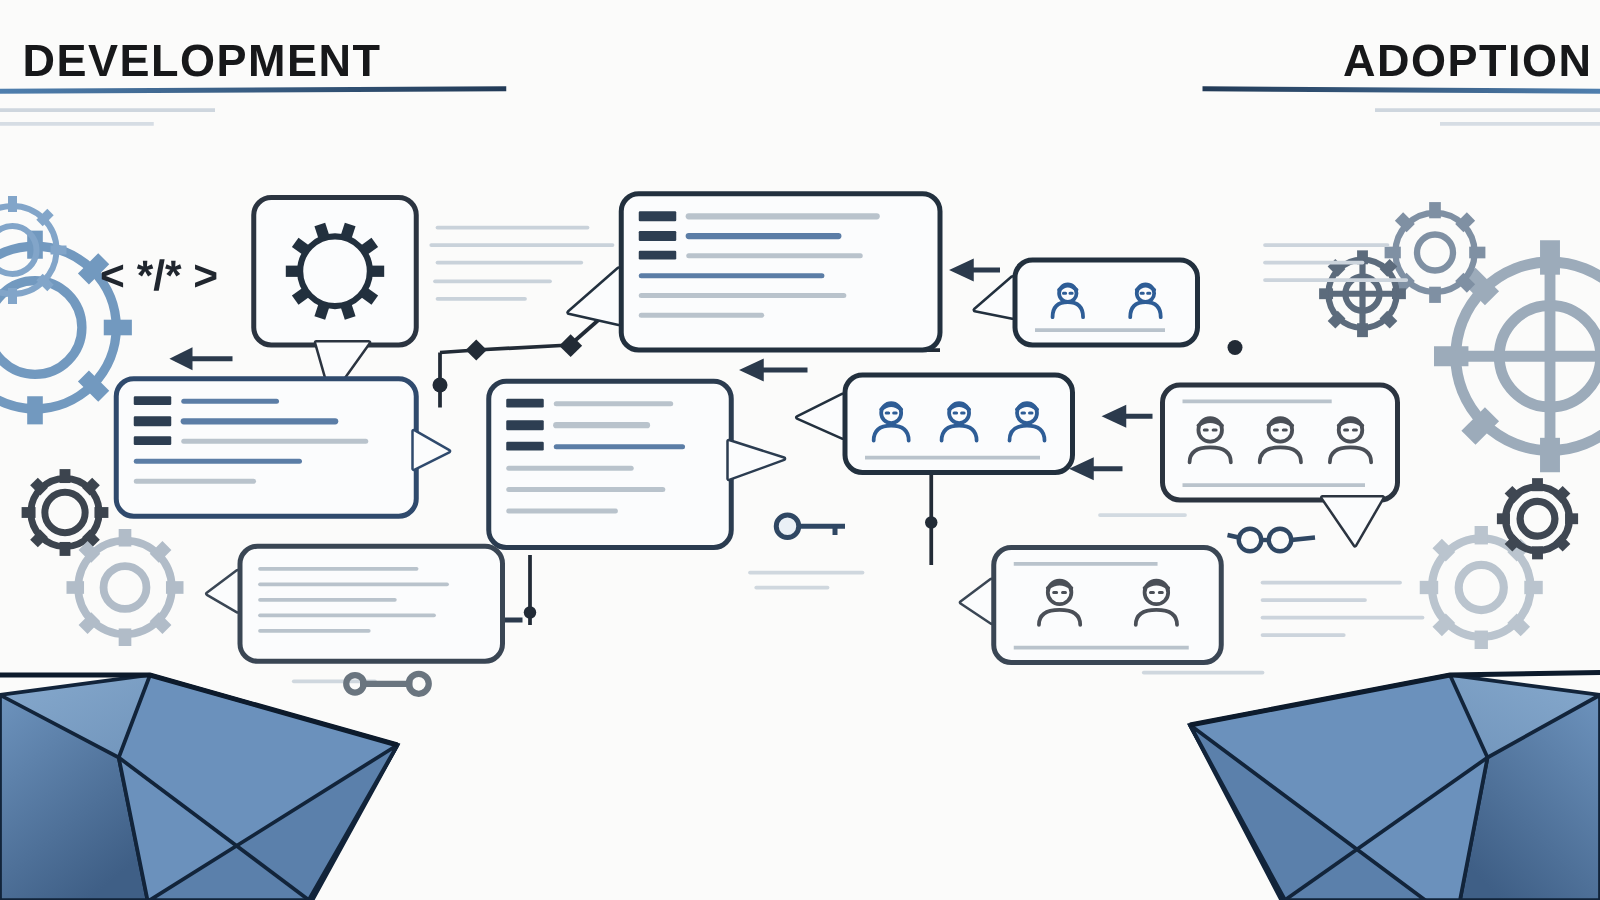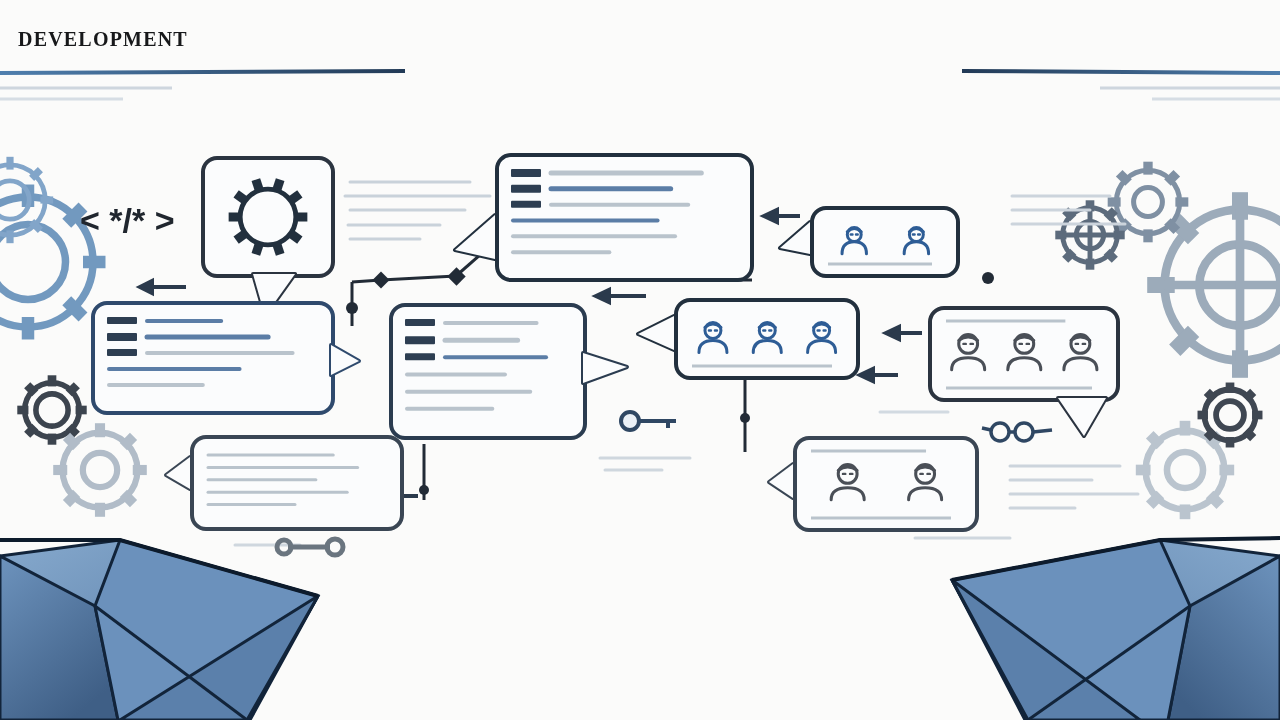--- a/index.html
+++ b/index.html
@@ -6,23 +6,23 @@
   body{
     width:1280px;height:720px;
     background:#fbfbfa;
     font-family:"Liberation Sans", sans-serif;
     overflow:hidden;
     position:relative;
   }
   #stage{position:absolute;inset:0;width:1280px;height:720px;}
   .hdr{
     position:absolute;
-    font-family:Liberation Serif, serif;
+    font-family:Liberation Sans, sans-serif;
     font-weight:700;
-    font-size:20px;
+    font-size:36px;
     letter-spacing:1.2px;
     color:#17181a;
     white-space:nowrap;
     text-align:right;
   }
   #hdr-left{left:18px;top:28px;}
   #hdr-right{right:6px;top:28px;}
   .svgfull{position:absolute;left:0;top:0;width:1280px;height:720px;}
 </style>
 </head>
@@ -468,14 +468,15 @@
             <path d="M915.6747408619749 470.36512820512814 q9.435897435897436 -7 18.871794871794872 0" fill="none" stroke="#4a4f57" stroke-width="3" stroke-linecap="round"></path>
             <path d="M920.3926895799236 473.9035897435897 h2.358974358974359 M927.4696126568467 473.9035897435897 h2.358974358974359" fill="none" stroke="#4a4f57" stroke-width="2.4" stroke-linecap="round"></path>
           </g>
           <line x1="811" y1="518" x2="951" y2="518" stroke="#b9c3cc" stroke-width="3"></line>
           <line x1="811" y1="451" x2="926.04" y2="451" stroke="#b9c3cc" stroke-width="3"></line>
         </g>
       </g>
   </svg>
 
   <div class="hdr" id="hdr-left">DEVELOPMENT</div>
+  <div class="hdr" id="hdr-right">ADOPTION</div>
 
 </div>
 
 </body></html>

